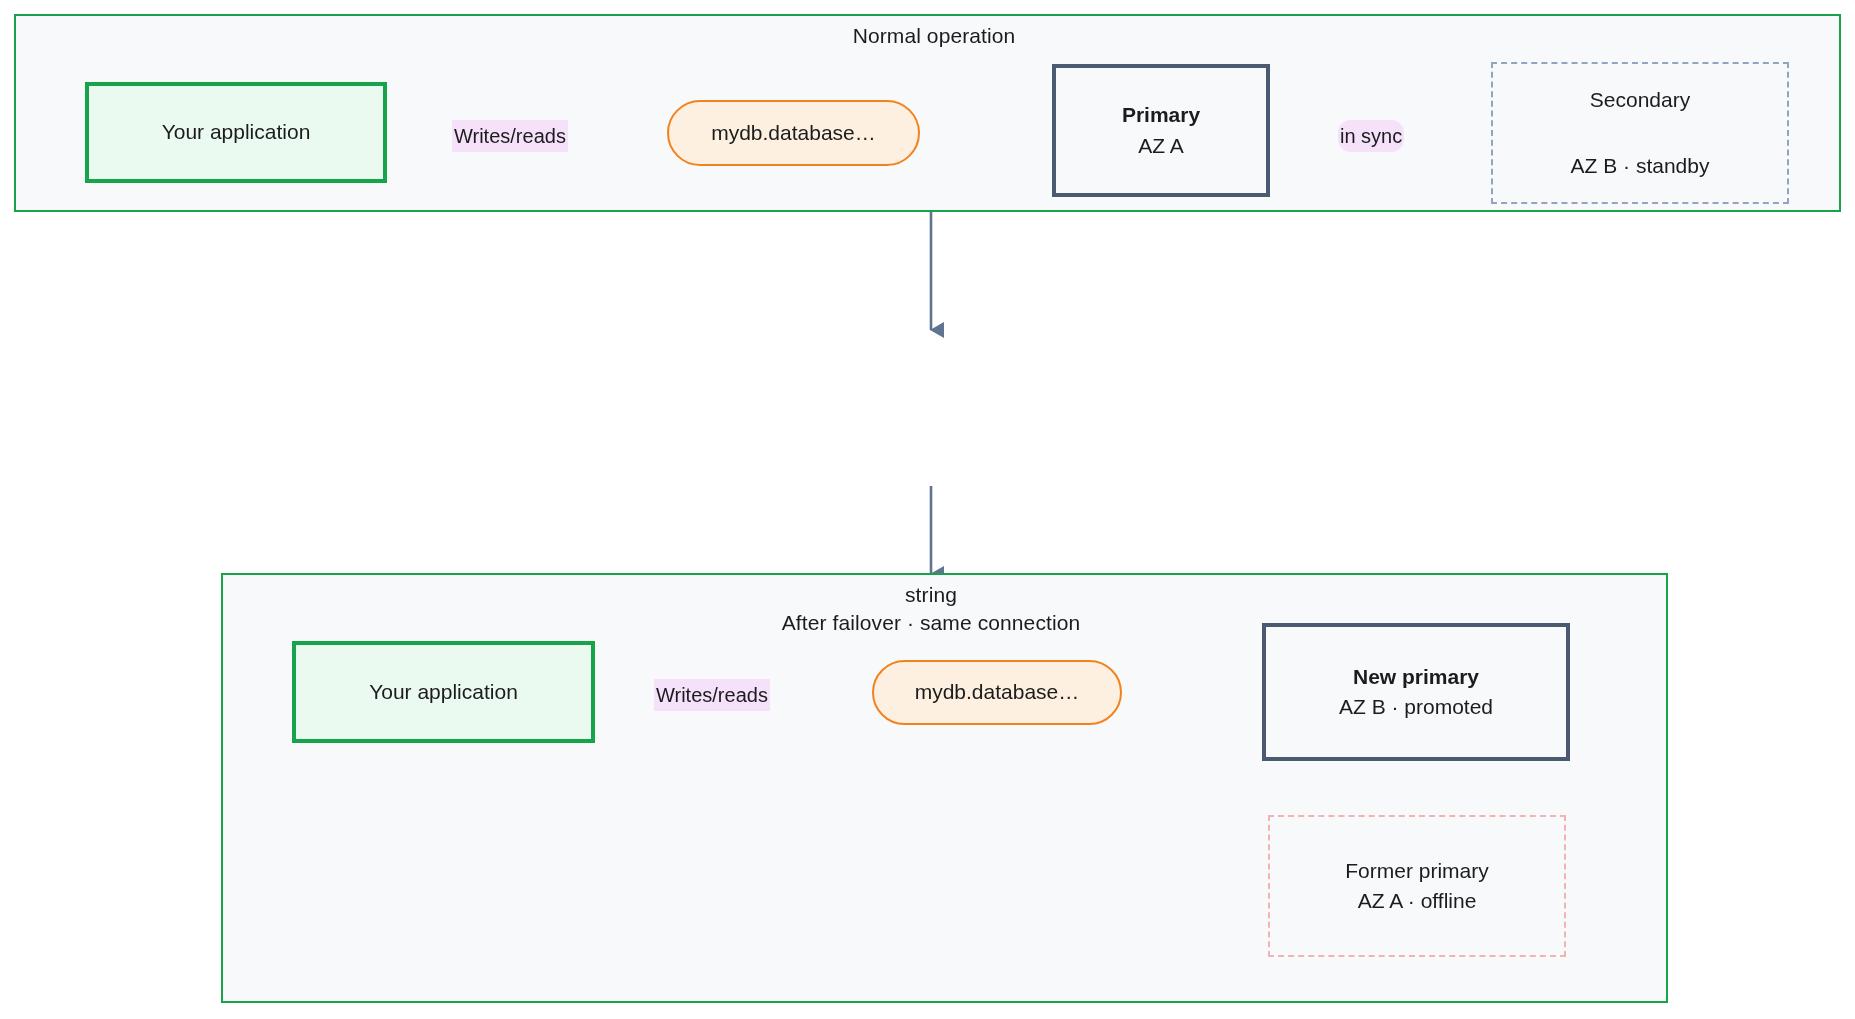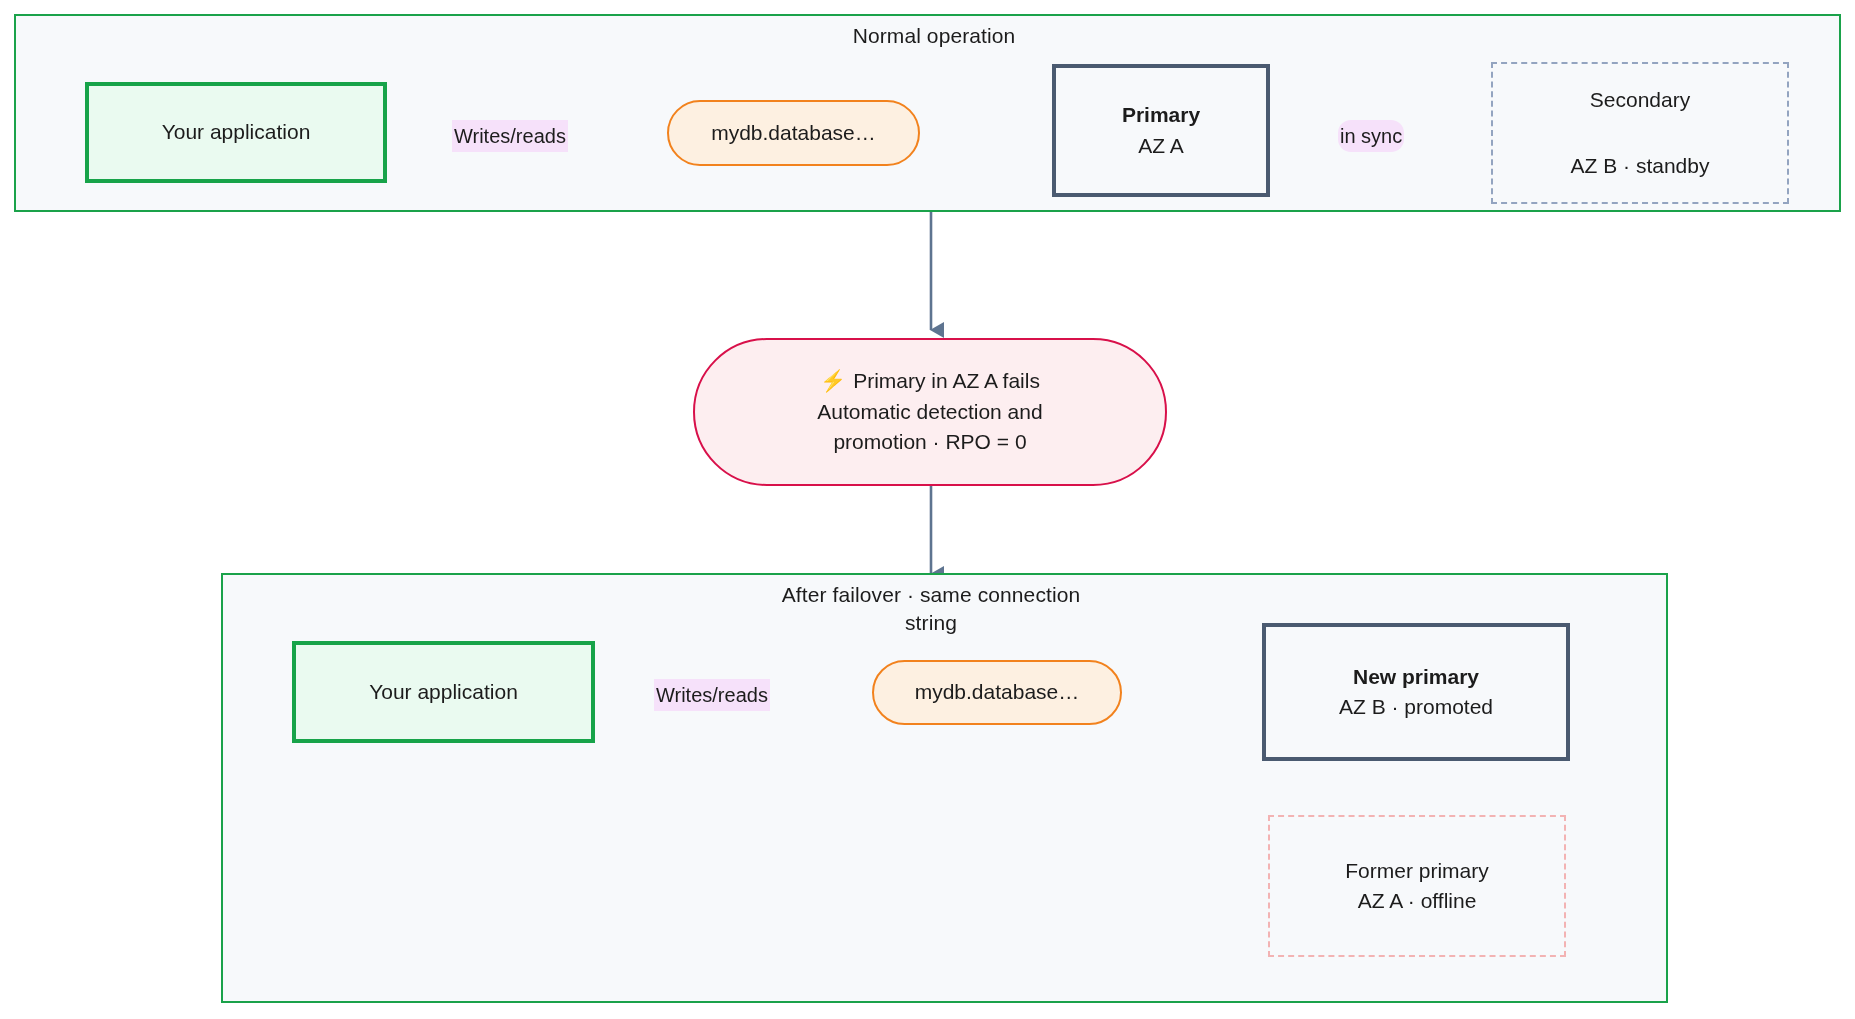--- a/index.html
+++ b/index.html
@@ -163,33 +163,26 @@
 
   <div class="edge-label" style="left:1338px; top:120px;border-radius:13px;">
     <span>in sync</span>
   </div>
 
   <div class="node node-standby" style="left:1491px; top:62px; width:298px; height:142px;">
     <span>Secondary</span>
     <span>AZ B · standby</span>
   </div>
 
-  <div class="node node-failure" style="left:693px; top:338px; width:474px; height:148px;">
-    <div class="fail-line1">
-      <span class="bolt">⚡</span><span>Primary in AZ A fails</span>
-    </div>
-    <div>Automatic detection and</div>
-    <div>promotion · RPO = 0</div>
-  </div>
 
   <div class="panel" style="left:221px; top:573px; width:1447px; height:430px;"></div>
 
   <div class="panel-title" style="left:711px; top:581px; width:440px;">
+    <div>string</div>
     <div>After failover · same connection</div>
-    <div>string</div>
   </div>
 
   <div class="node node-app" style="left:292px; top:641px; width:303px; height:102px;">
     <span>Your application</span>
   </div>
 
   <div class="edge-label" style="left:654px; top:679px;">
     <span>Writes/reads</span>
   </div>
 

